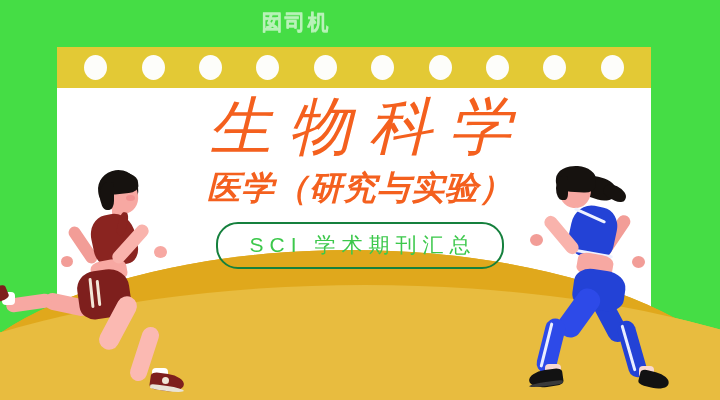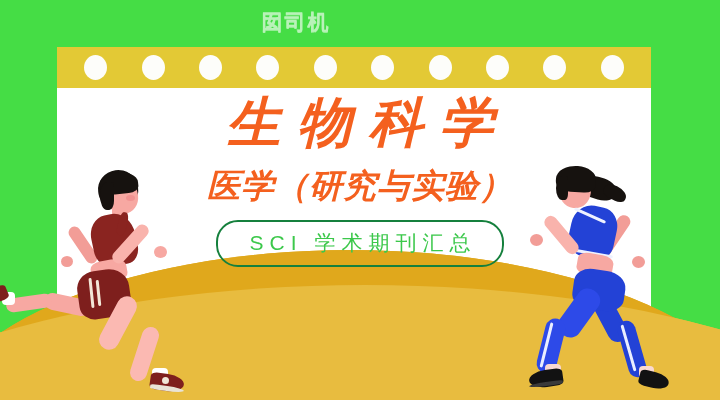--- a/index.html
+++ b/index.html
@@ -96,31 +96,31 @@
   .text-block {
     position: absolute;
     left: 0;
     top: 96px;
     width: 720px;
     text-align: center;
     z-index: 20;
   }
   .title-main {
     font-family: "Liberation Serif", serif;
-    font-size: 54px;
-    font-weight: bold;
+    font-size: 63px;
+    font-weight: normal;
     font-style: italic;
     letter-spacing: 17px;
     text-indent: 17px;
     color: #f4601e;
     line-height: 1;
     white-space: nowrap;
   }
   .title-sub {
-    margin-top: 20px;
+    margin-top: 13px;
     font-family: "Liberation Serif", serif;
     font-size: 33px;
     font-weight: bold;
     font-style: italic;
     letter-spacing: 1px;
     color: #f4601e;
     line-height: 1;
     white-space: nowrap;
   }
   .badge-row {

